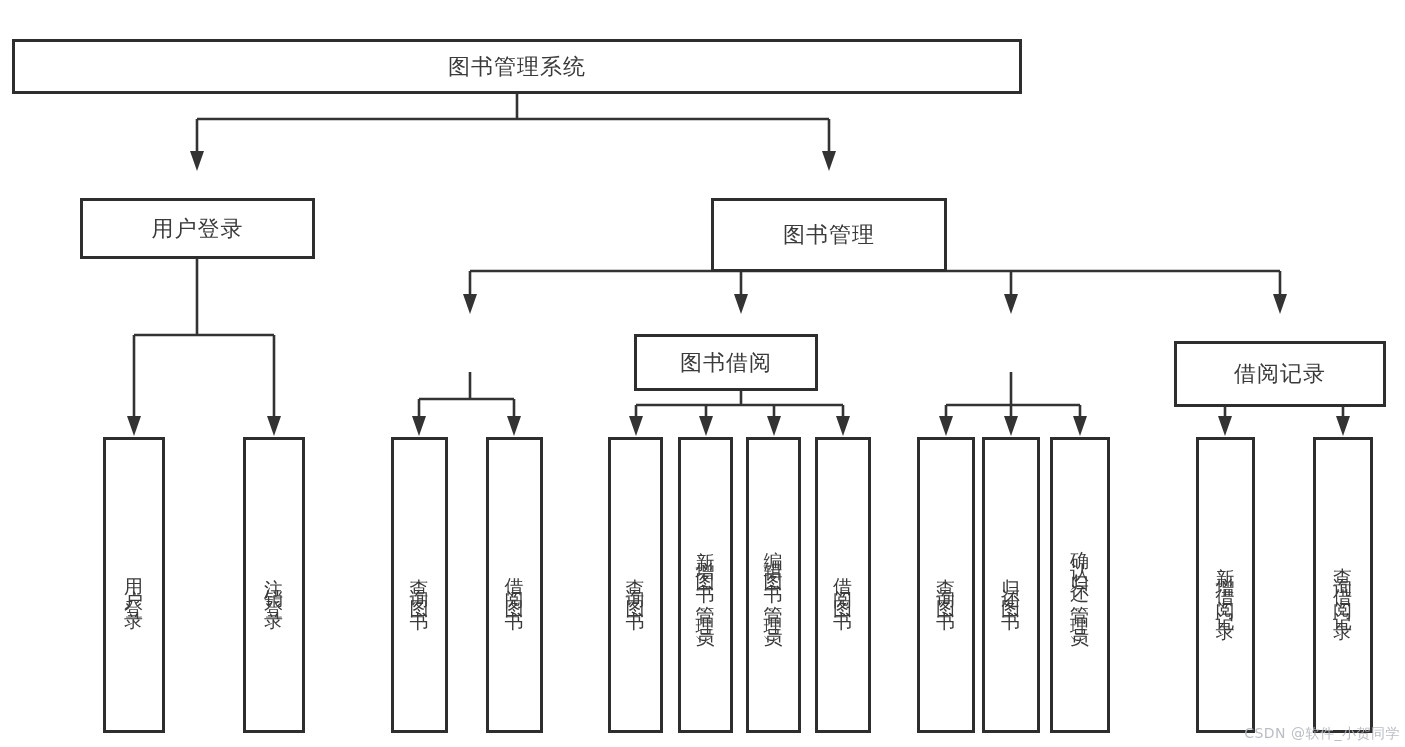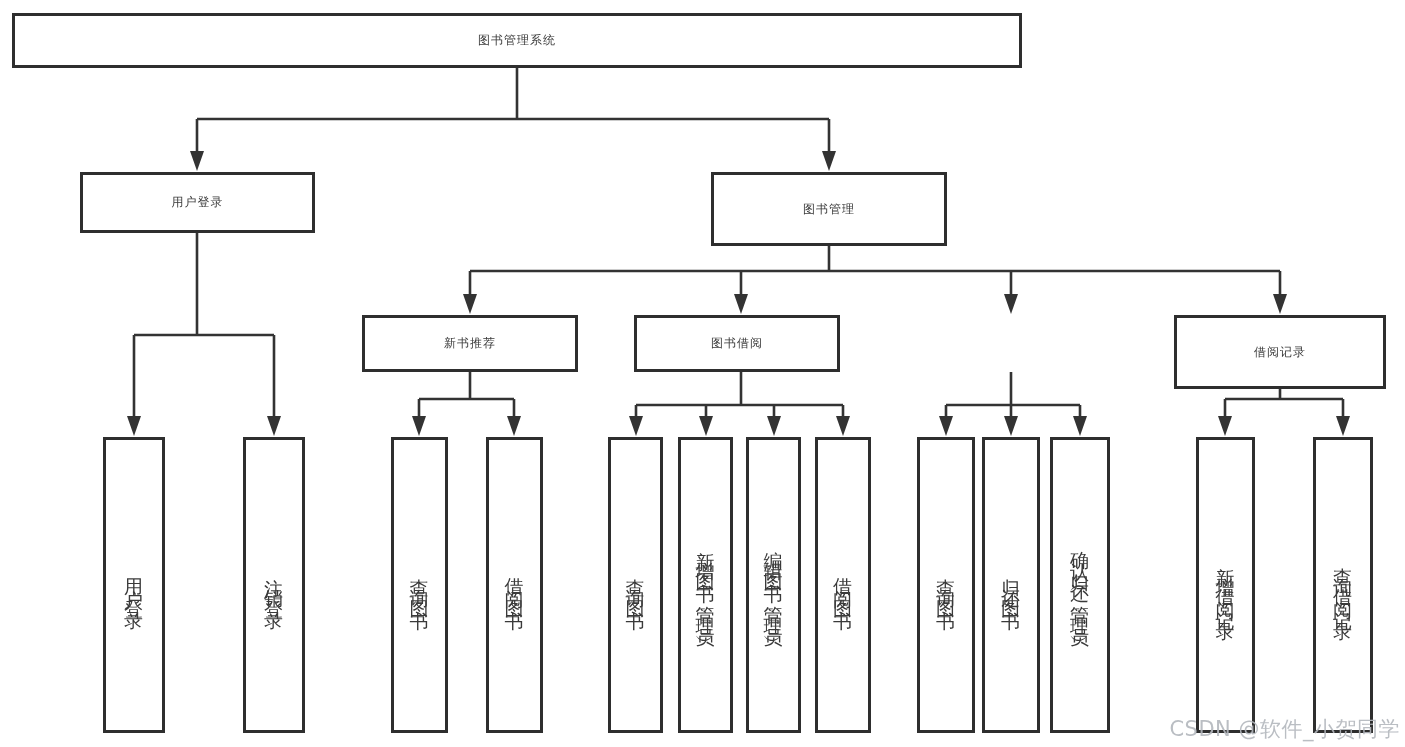--- a/index.html
+++ b/index.html
@@ -8,34 +8,34 @@
   }
   html,body{margin:0;padding:0;}
   body{background:var(--background);font-family:"DejaVu Sans","Liberation Sans",sans-serif;}
   #canvas{position:relative;width:1405px;height:747px;background:var(--background);overflow:hidden;}
   #connectors{position:absolute;left:0;top:0;z-index:1;}
   #connectors path{stroke:var(--line);stroke-width:2.6;fill:none;}
   #connectors polygon{fill:var(--line);stroke:none;}
   .hbox{
     position:absolute;box-sizing:border-box;background:var(--box_fill);
     border:3px solid var(--box_border);display:flex;align-items:center;justify-content:center;
-    color:var(--text);font-size:12px;letter-spacing:1px;z-index:2;
+    color:var(--text);font-size:22px;letter-spacing:1px;z-index:2;margin-top:26px;
   }
   .vbox{
     position:absolute;box-sizing:border-box;background:var(--box_fill);
     border:3px solid var(--box_border);display:flex;align-items:center;justify-content:center;
     color:var(--text);z-index:2;overflow:hidden;
   }
   .vbox span{
     writing-mode:vertical-rl;text-orientation:mixed;
     font-size:19px;line-height:1;letter-spacing:11px;white-space:nowrap;
   }
   .watermark{
     position:absolute;right:5px;bottom:4px;z-index:5;
-    color:var(--watermark);font-size:21px;letter-spacing:0.5px;opacity:0.9;
+    color:var(--watermark);font-size:14px;letter-spacing:0.5px;opacity:0.9;
   }
 </style>
 </head>
 <body>
 
 <div id="canvas">
 
   <svg id="connectors" width="1405" height="747" aria-hidden="true">
 
     <path d="M517 68 V119 M197 119 H829 M197 119 V158 M829 119 V158"></path>
@@ -73,23 +73,22 @@
     <polygon points="1073,416 1087,416 1080,436"></polygon>
     <polygon points="1218,416 1232,416 1225,436"></polygon>
     <polygon points="1336,416 1350,416 1343,436"></polygon>
   </svg>
 
   <div class="hbox" style="left:12px;top:13px;width:1010px;height:55px;">图书管理系统</div>
 
   <div class="hbox" style="left:80px;top:172px;width:235px;height:61px;">用户登录</div>
   <div class="hbox" style="left:711px;top:172px;width:236px;height:74px;">图书管理</div>
 
-  <div class="hbox" style="left:362px;top:315px;width:216px;height:57px;">新书推荐</div>
-  <div class="hbox" style="left:634px;top:315px;width:206px;height:57px;">图书借阅</div>
-  <div class="hbox" style="left:1174px;top:315px;width:212px;height:74px;">借阅记录</div>
+  <div class="hbox" style="left:634px;top:308px;width:184px;height:57px;">图书借阅</div>
+  <div class="hbox" style="left:1174px;top:315px;width:212px;height:66px;">借阅记录</div>
 
   <div class="vbox" style="left:103px;top:437px;width:62px;height:296px;">
     <span>用户登录</span>
   </div>
   <div class="vbox" style="left:243px;top:437px;width:62px;height:296px;">
     <span>注销登录</span>
   </div>
 
   <div class="vbox" style="left:391px;top:437px;width:57px;height:296px;">
     <span>查询图书</span>

